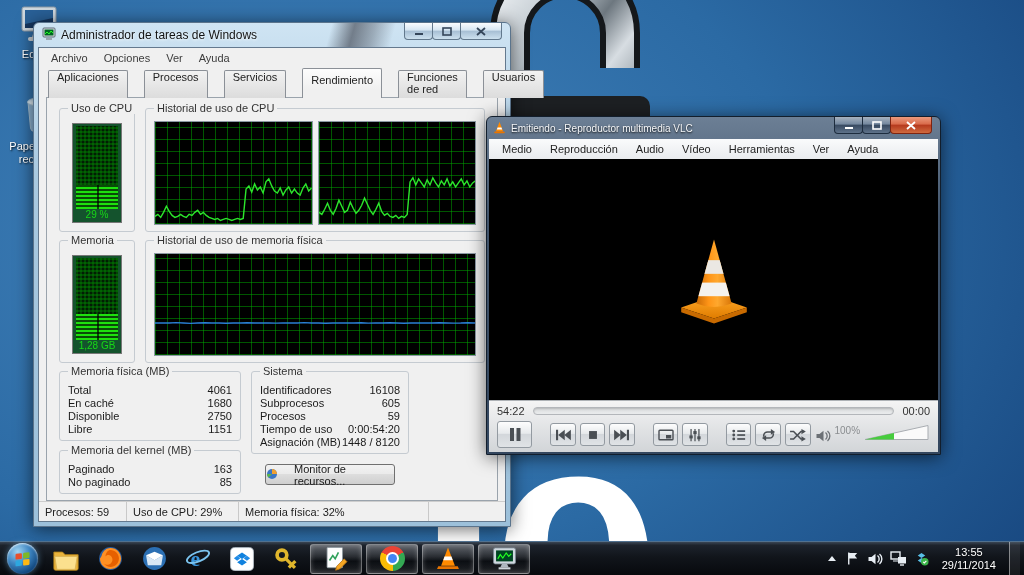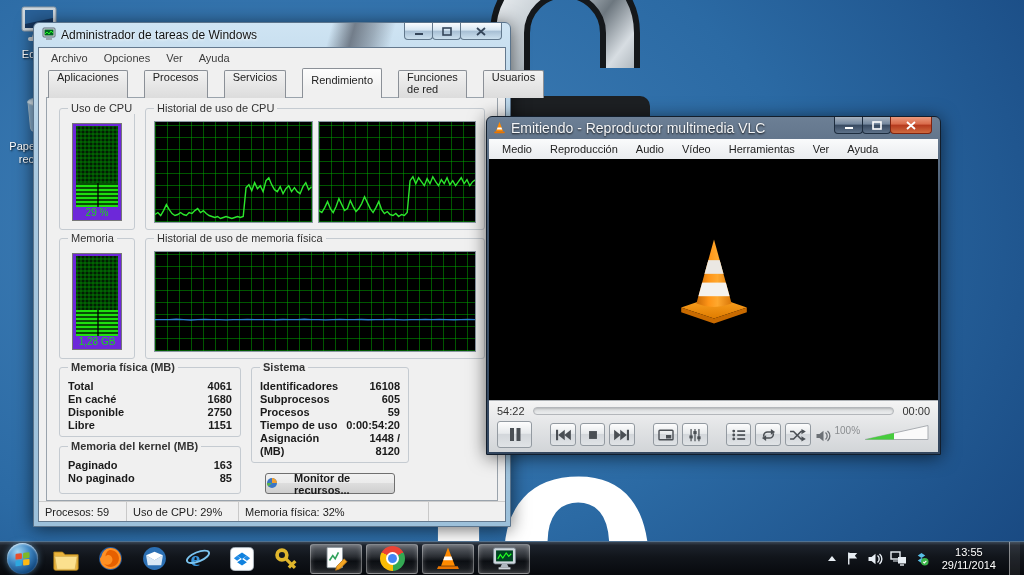--- a/index.html
+++ b/index.html
@@ -48,27 +48,27 @@
   .tm-tabswrap { flex:1; display:flex; flex-direction:column; padding:3px 7px 0 7px; min-height:0; }
   .tm-tabs { display:flex; padding-left:2px; position:relative; z-index:1; }
   .tab { padding:0 8px 3px; border:1px solid #8b9097; border-bottom:none; border-radius:2px 2px 0 0;
     background:linear-gradient(#f2f2f2,#dcdcdc); margin-right:16px; color:#222; }
   .tab.active { background:linear-gradient(#fdfdfd,#f0f0f0 70%); position:relative; top:0px; padding-top:5px; margin-top:-2px; }
   .tm-page { flex:1; border:1px solid #9aa3ac; margin-top:-1px; background:#f0f0f0;
     padding:10px 12px 6px; display:flex; flex-direction:column; min-height:0; }
   .tm-row { display:flex; gap:10px; }
   .tm-row.r1, .tm-row.r2 { height:134px; }
   .tm-row.r2 { margin-top:8px; }
-  .tm-row.r3 { margin-top:8px; flex:1;font-weight:bold; }
+  .tm-row.r3 { margin-top:8px; flex:1; }
 
   .gb { position:relative; border:1px solid #c5cbd1; border-radius:3px; padding:12px 8px 6px; }
   .gb-l { position:absolute; top:-7px; left:8px; background:#f0f0f0; padding:0 3px; color:#333; white-space:nowrap; }
 
   .gauge-gb { width:76px; display:flex; flex-direction:column; }
-  .led { flex:1; background:#6d28d9; border:1px solid #777; margin:2px 4px 2px 4px; display:flex; flex-direction:column; }
+  .led { flex:1; background:#14532d; border:1px solid #777; margin:2px 4px 2px 4px; display:flex; flex-direction:column; }
   .led-area { position:relative; flex:1; margin:2px 3px 0;
     background-color:#031a05;
     background-image:
       repeating-linear-gradient(0deg, rgba(0,150,0,.38) 0 2px, transparent 2px 4px),
       repeating-linear-gradient(90deg, rgba(0,120,0,.45) 0 2px, rgba(0,40,0,.2) 2px 4px); }
   .led-fill { position:absolute; left:0; right:0; bottom:0;
     background:repeating-linear-gradient(0deg, #1ee00e 0 2px, #0a4a08 2px 4px); }
   .led-fill::before { content:""; position:absolute; left:50%; top:0; bottom:0; width:2px; background:rgba(0,0,0,.65); }
   .led-val { height:13px; text-align:center; color:#16d916; font-size:10px; line-height:12px; }
 
@@ -91,21 +91,21 @@
     display:flex; align-items:center; justify-content:flex-end; gap:16px; color:#1a1a1a; }
 
   .tm-status { height:20px; border-top:1px solid #cdcdcd; display:flex; align-items:center; background:#f0f0f0; }
   .pane { padding:0 6px; height:100%; display:flex; align-items:center; border-right:1px solid #c9c9c9; color:#222; }
   .pane.p1 { width:88px; } .pane.p2 { width:112px; } .pane.p3 { width:190px; } .pane.p4 { flex:1; border-right:none; }
 
   
   #vlc { left:486px; top:116px; width:455px; height:339px; z-index:3;
     background:linear-gradient(#6c7f95,#42556c 30%,#33465e); border:1px solid #121e2c; }
   .vlc-titlebar { position:relative; height:22px; display:flex; align-items:center; padding:0 6px; }
-  .vlc-title { margin-left:5px; color:#f4f6f8; font-size:14px; text-shadow:0 1px 2px rgba(0,0,0,.9); }
+  .vlc-title { margin-left:5px; color:#f4f6f8; font-size:10px; text-shadow:0 1px 2px rgba(0,0,0,.9); }
   .vlc-client { position:absolute; left:2px; right:2px; top:22px; bottom:2px; display:flex; flex-direction:column; background:#000; }
   .vlc-menubar { height:20px; background:linear-gradient(#fafbfc,#e9ebee); display:flex; align-items:center; padding-left:4px; }
   .vlc-menubar .menu-item { color:#222; padding:2px 9px; }
   .vlc-video { position:relative; flex:1; background:#000; display:flex; align-items:center; justify-content:center; }
   .vlc-controls { background:linear-gradient(#f4f4f4,#dfe1e3 60%,#d2d5d8); border-top:1px solid #aeb2b6; padding:2px 8px 4px; }
   .time-row { display:flex; align-items:center; gap:8px; height:15px; }
   .time { color:#333; font-size:11px; }
   .seek { flex:1; height:8px; border-radius:4px; border:1px solid #b3b6ba;
     background:linear-gradient(#d6d8da,#eceeef); box-shadow:inset 0 1px 2px rgba(0,0,0,.15); }
   .btn-row { display:flex; align-items:center; margin-top:3px; gap:4px; }

